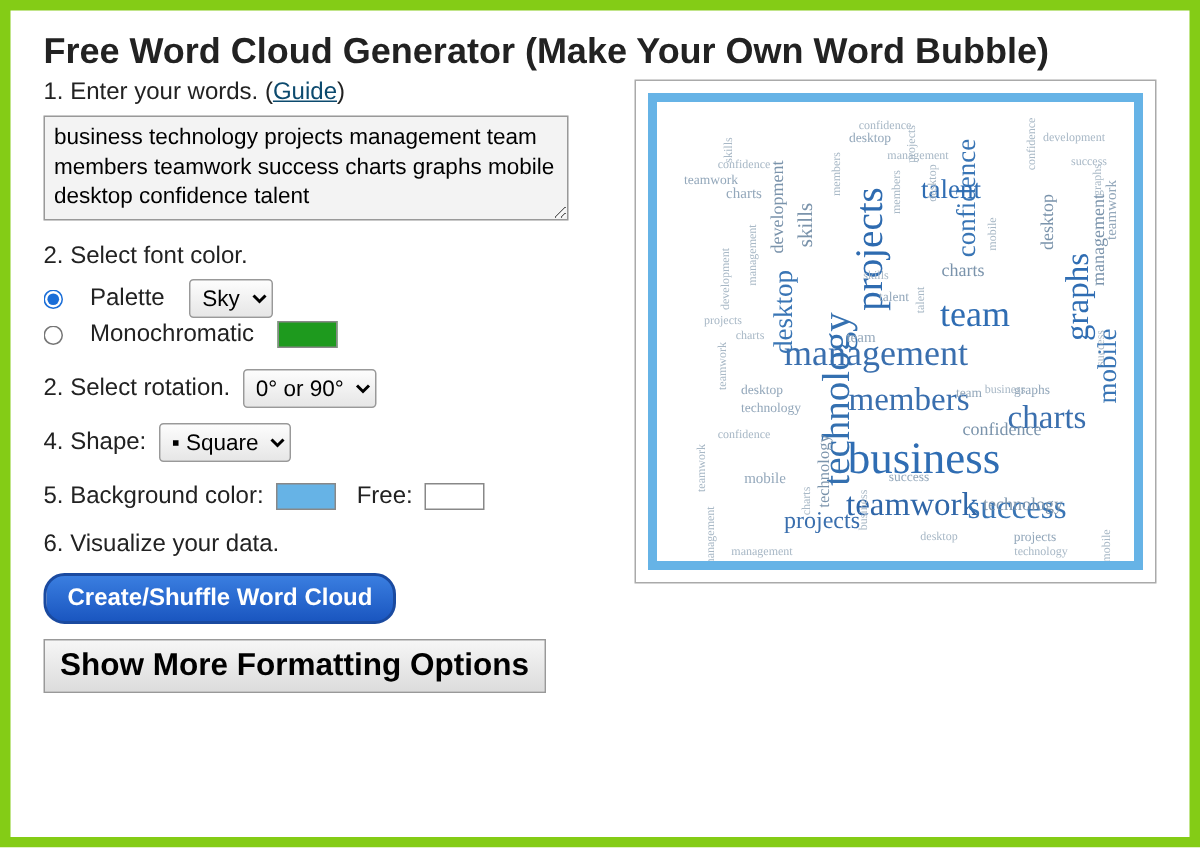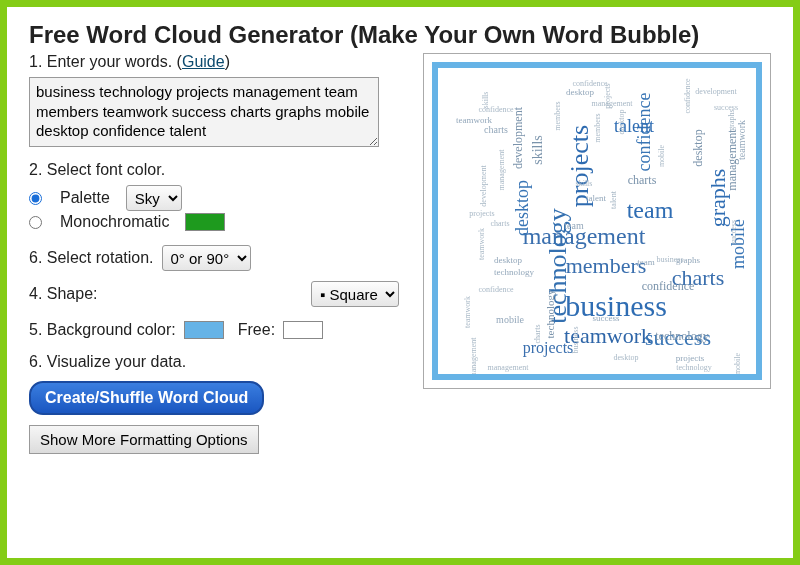--- a/index.html
+++ b/index.html
@@ -109,22 +109,22 @@
     font-size: 16px;
     font-weight: bold;
     cursor: pointer;
     margin: 4px 0 10px 0;
   }
   .btn-secondary {
     display: inline-block;
     background: linear-gradient(#f6f6f6,#dcdcdc);
     border: 1px solid #999;
     padding: 5px 10px;
-    font-size: 15px;
-    font-weight: normal;
+    font-size: 21px;
+    font-weight: bold;
     cursor: pointer;
   }
   
   .cloud-frame {
     width: 348px;
     height: 336px;
     border: 1px solid #aaa;
     padding: 8px;
   }
   .cloud-inner {
@@ -171,27 +171,27 @@
           </select>
         </div>
         <div class="radio-row">
           <input type="radio" name="color" style="">
           <span>Monochromatic</span>
           <span class="swatch green"></span>
         </div>
       </div>
 
       <div class="step inline-row" style="margin-top:14px;">
-        <span>6. Select rotation.</span>
+        <span>2. Select rotation.</span>
         <select>
           <option>0° or 90°</option>
         </select>
       </div>
 
-      <div class="step inline-row" style="justify-content:space-between;">
+      <div class="step inline-row" style="">
         <span>4. Shape:</span>
         <select><option>▪ Square</option></select>
       </div>
 
       <div class="step inline-row" style="margin-top:14px;">
         <span>5. Background color:</span>
         <span class="swatch sky"></span>
         <span style="margin-left:6px;">Free:</span>
         <span class="swatch white"></span>
       </div>

